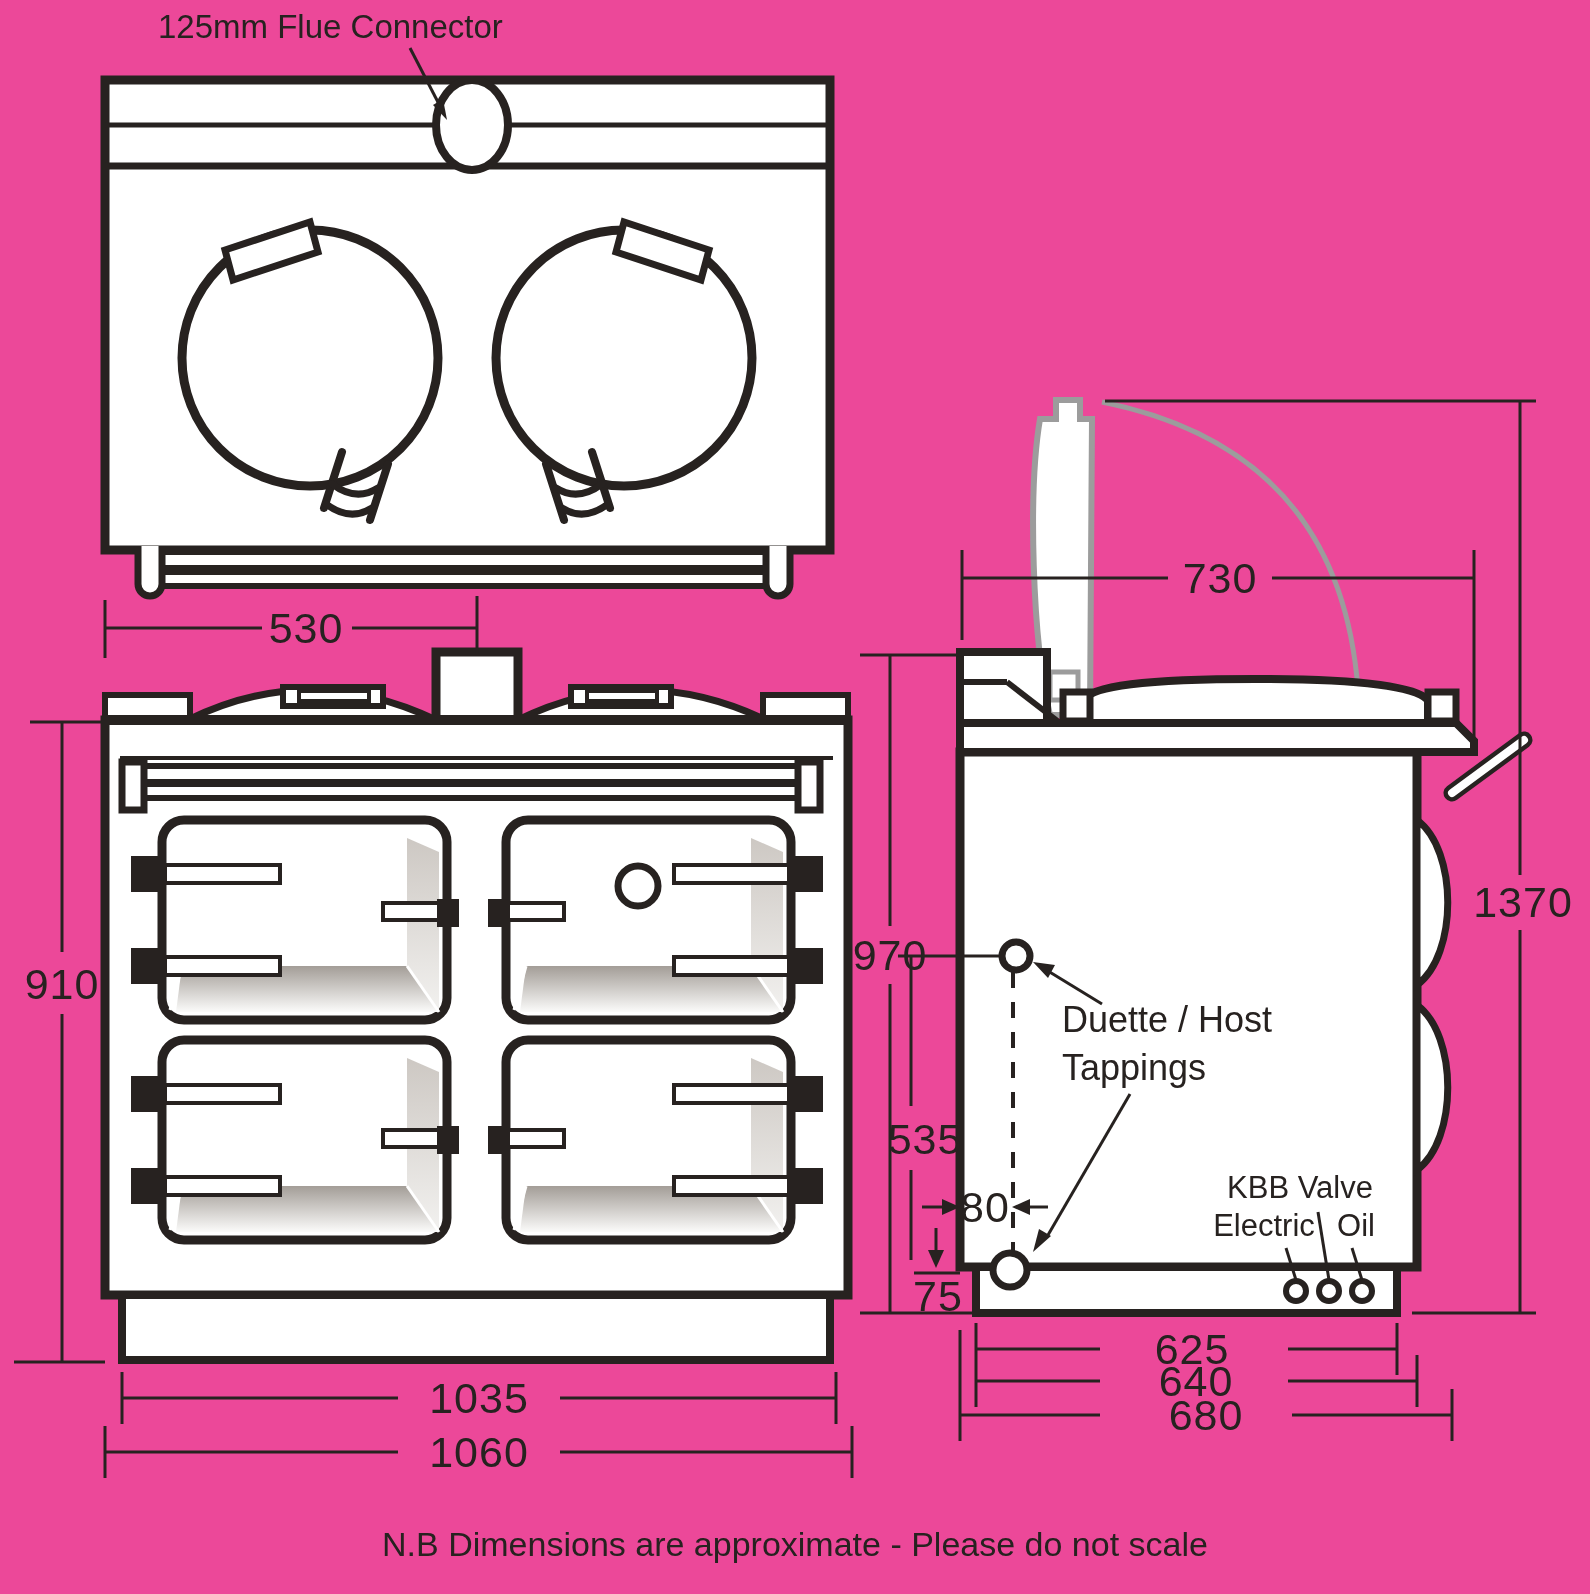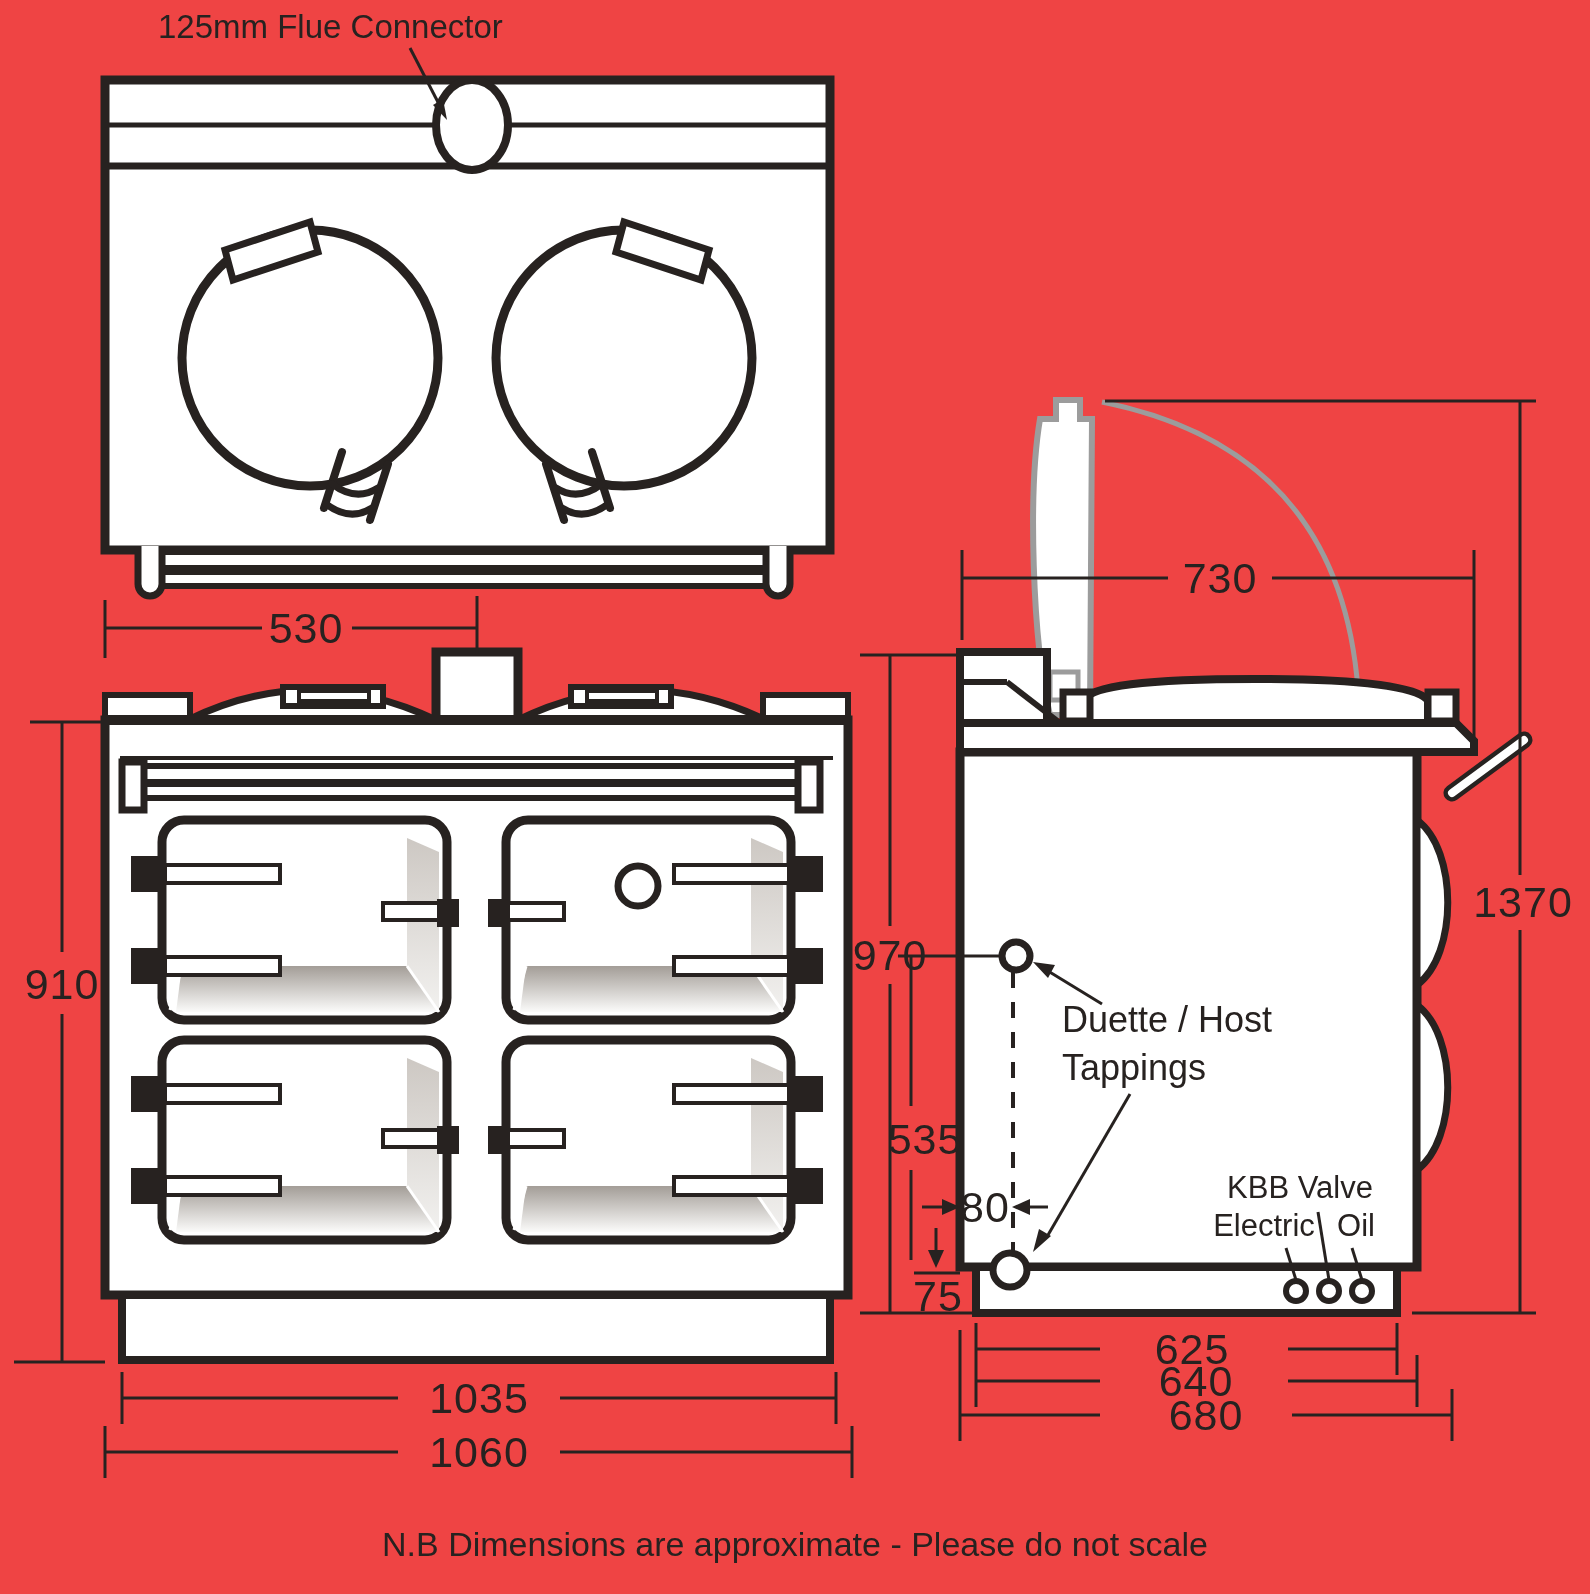--- a/index.html
+++ b/index.html
@@ -1,16 +1,16 @@
 <!DOCTYPE html>
 <html><head>
 <meta charset="utf-8">
 <style>
   html,body{margin:0;padding:0;background:#ffffff;}
-  .stage{width:1590px;height:1594px;position:relative;background:#ef4444;}
+  .stage{width:1590px;height:1594px;position:relative;background:#ec4899;}
   svg{display:block;}
   text{font-family:"Liberation Sans","DejaVu Sans",sans-serif;fill:#272220;}
   .dim{font-size:43px;letter-spacing:1px;}
   .lbl{font-size:33px;}
   .lbl2{font-size:36px;}
   .kbb{font-size:31px;}
   .note{font-size:34px;}
   .mid{text-anchor:middle;}
   
   .k{stroke:#272220;fill:none;stroke-linecap:butt;stroke-linejoin:miter;}

